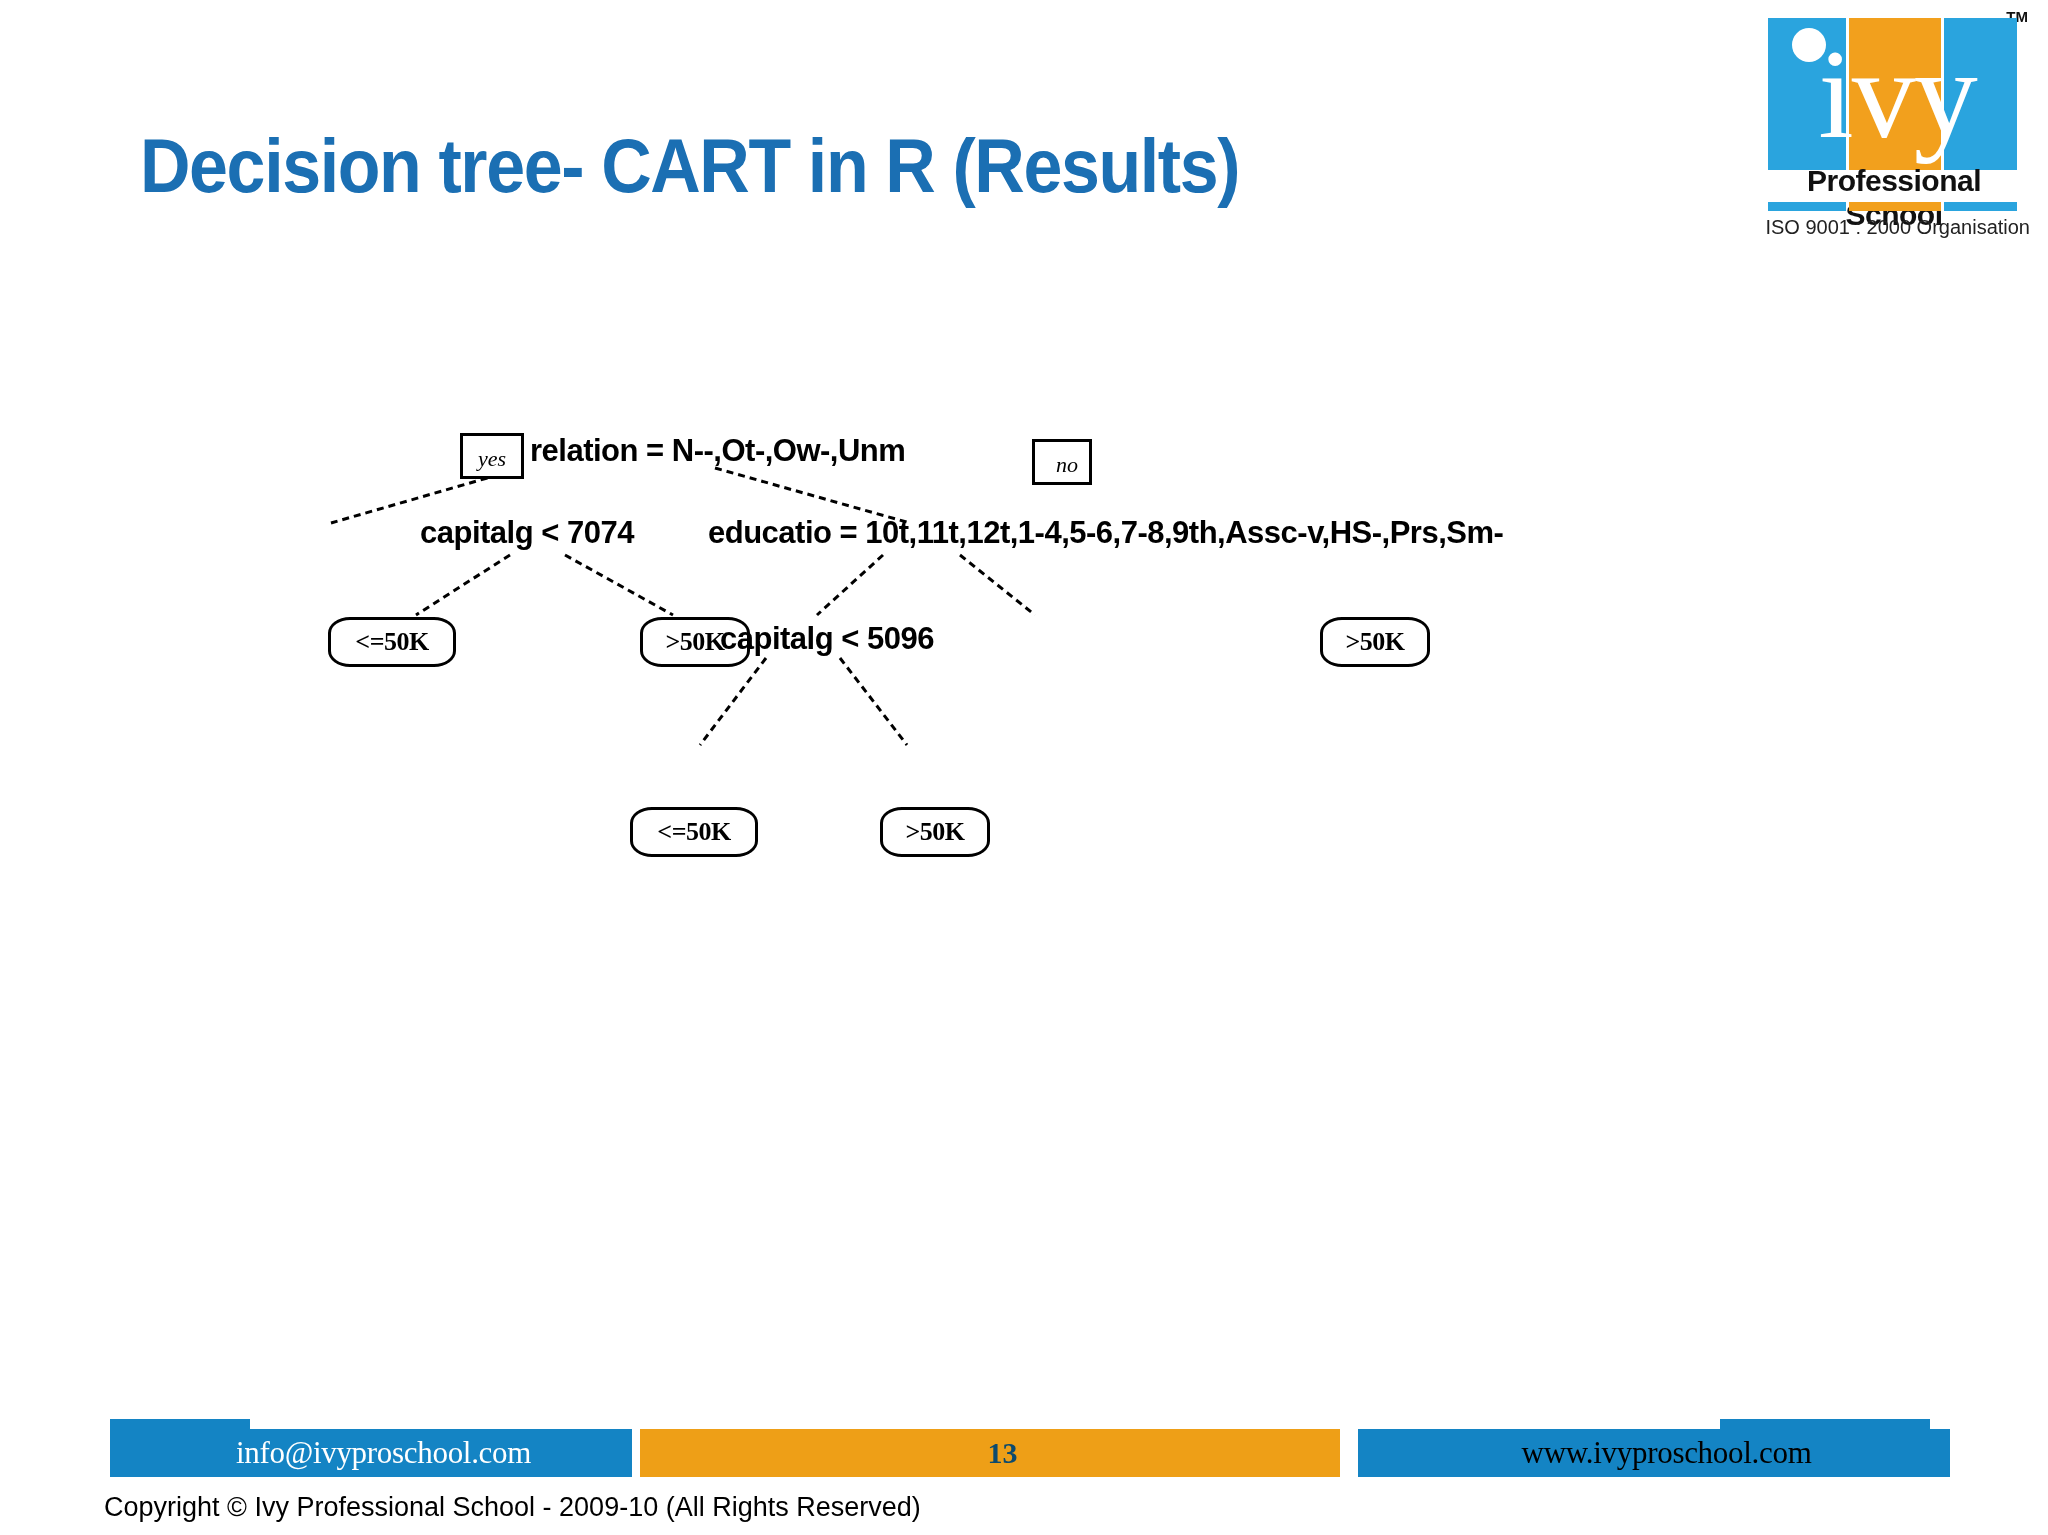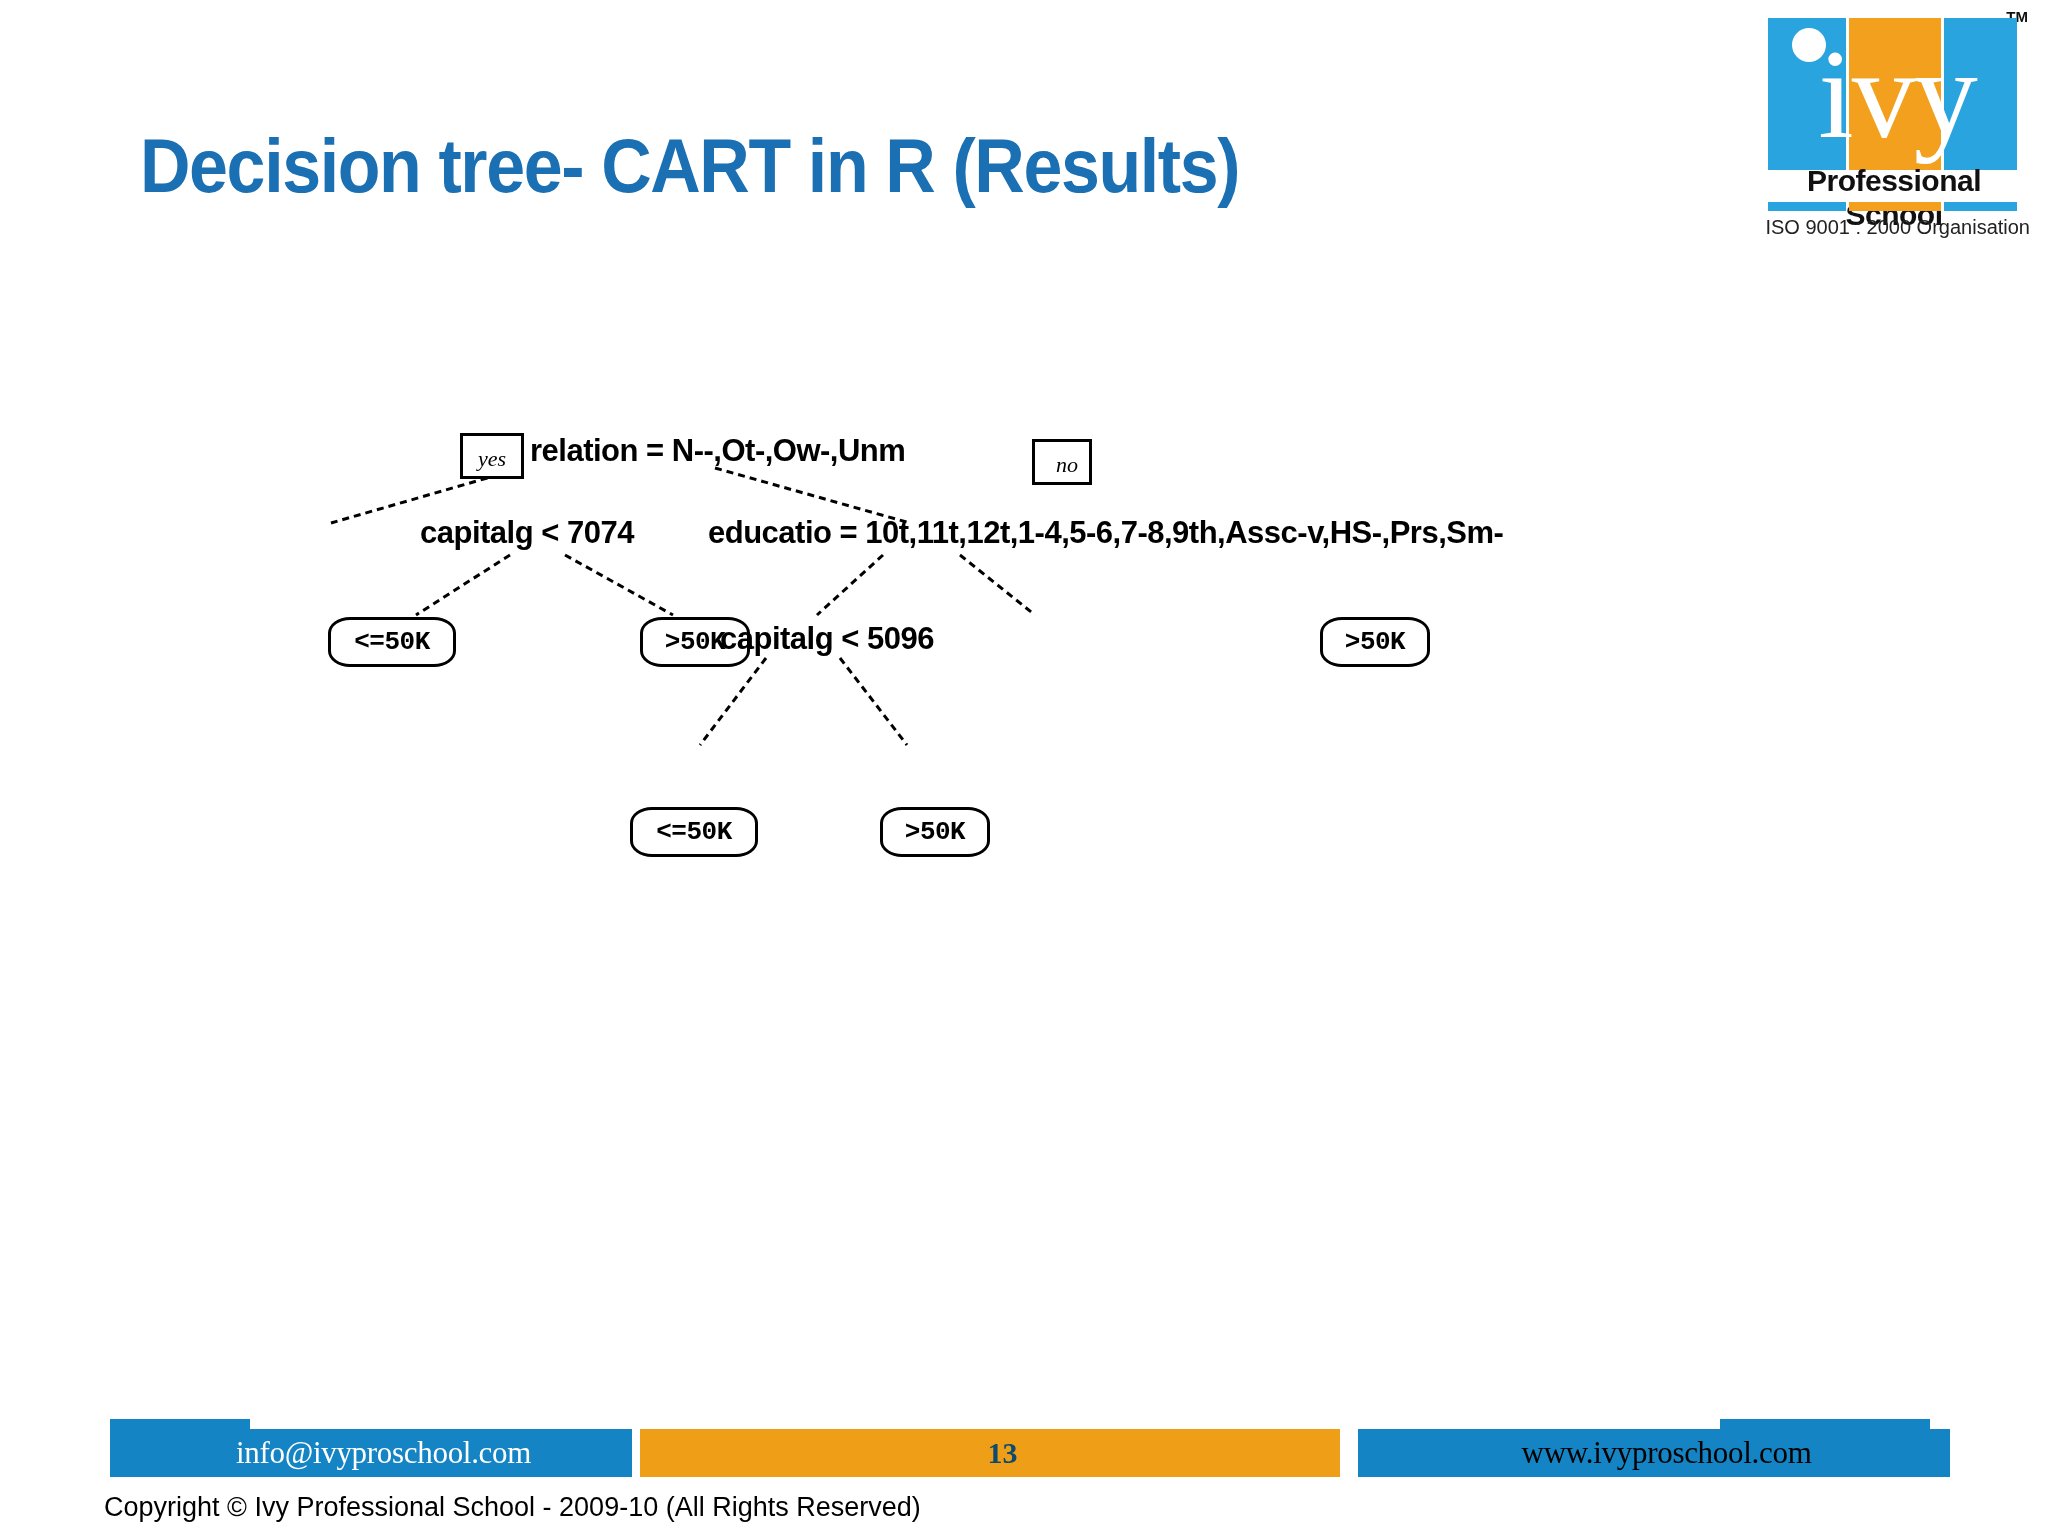--- a/index.html
+++ b/index.html
@@ -148,21 +148,21 @@
     align-items: flex-end;
     justify-content: center;
     padding-bottom: 4px;
     box-sizing: border-box;
   }
   .leaf-box {
     position: absolute;
     border: 3px solid #000000;
     border-radius: 22px / 16px;
     background: #ffffff;
-    font-family: Liberation Mono, monospace;
+    font-family: Liberation Serif, serif;
     font-weight: bold;
     font-size: 26px;
     color: #000000;
     display: flex;
     align-items: center;
     justify-content: center;
     box-sizing: border-box;
     letter-spacing: -0.5px;
   }
   .footer-bar {

